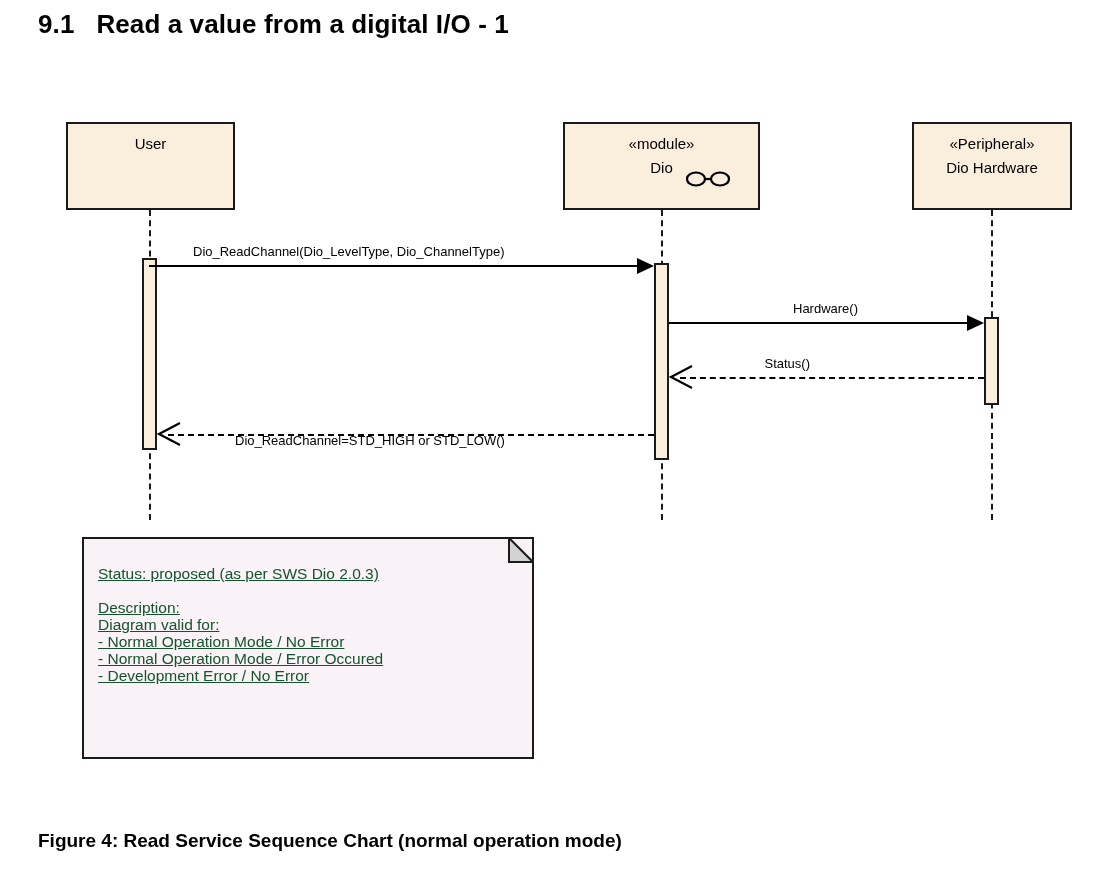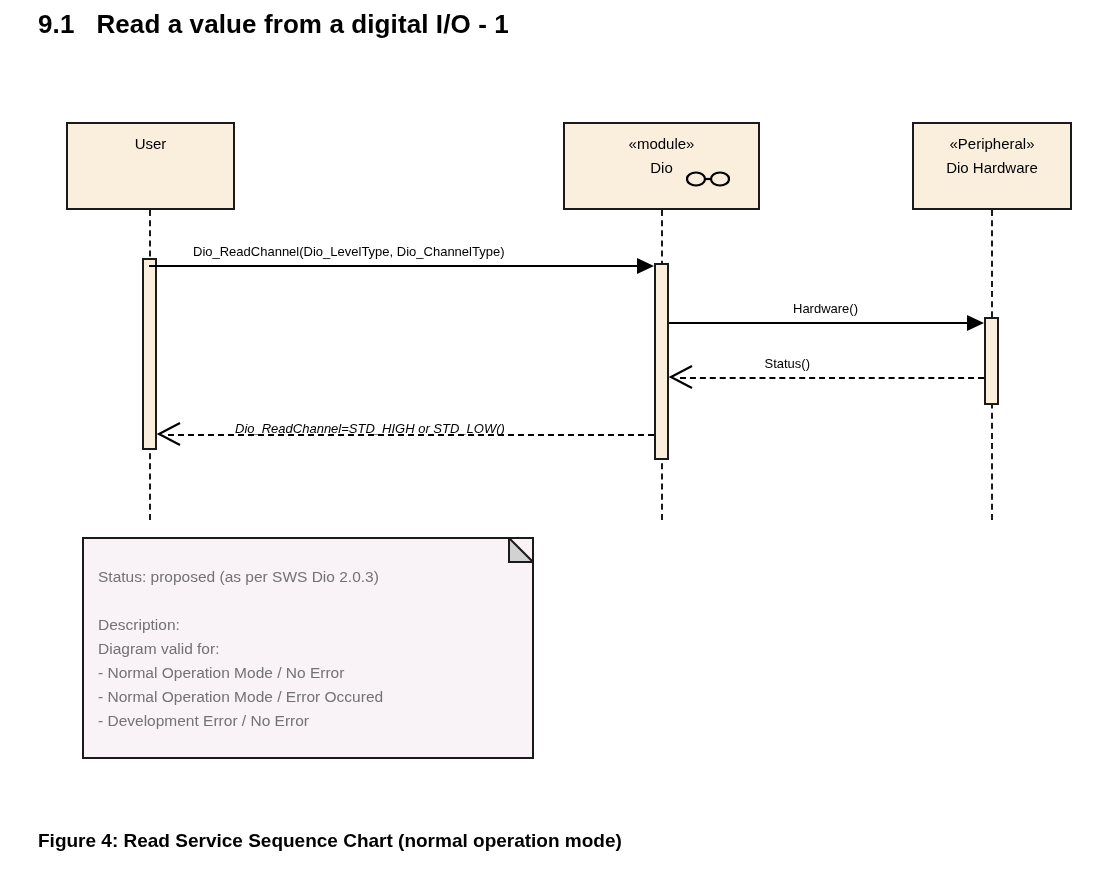--- a/index.html
+++ b/index.html
@@ -139,23 +139,24 @@
     background: #f9f2f6;
     border: 2px solid #1a1a1a;
     box-sizing: border-box;
   }
   .note-body {
     position: absolute;
     left: 14px;
     top: 26px;
     right: 14px;
     font-size: 15.5px;
-    line-height: 24px;
+    line-height: 17px;
     white-space: pre-wrap;
-    color: #737373;
+    color: #14532d;
+    text-decoration: underline;
   }
 </style>
 </head>
 <body>
 
 <div id="page">
 
   <div class="heading">9.1   Read a value from a digital I/O - 1</div>
 
   <div class="canvas">
@@ -202,21 +203,21 @@
     <div class="msg-line dashed" style="left:680px; top:377px; width:304px;"></div>
     <svg class="arrow-open" style="left:668px; top:365px; width:26px; height:24px;" viewBox="0 0 26 24">
       <polyline points="24,1 3,12 24,23" fill="none" stroke="#000" stroke-width="2.2"></polyline>
     </svg>
     <div class="msg-label" style="left:1000px; top:355px; transform:translateX(-100%); margin-left:-190px;">Status()</div>
 
     <div class="msg-line dashed" style="left:168px; top:434px; width:486px;"></div>
     <svg class="arrow-open" style="left:156px; top:422px; width:26px; height:24px;" viewBox="0 0 26 24">
       <polyline points="24,1 3,12 24,23" fill="none" stroke="#000" stroke-width="2.2"></polyline>
     </svg>
-    <div class="msg-label" style="left:235px; top:420px;font-style:italic;">Dio_ReadChannel=STD_HIGH or STD_LOW()</div>
+    <div class="msg-label" style="left:235px; top:432px;">Dio_ReadChannel=STD_HIGH or STD_LOW()</div>
 
     <div class="note" style="left:82px; top:537px; width:452px; height:222px;">
       <svg style="position:absolute; top:-2px; right:-2px; width:26px; height:26px;" viewBox="0 0 26 26">
         <polygon points="1,1 25,25 1,25" fill="#d2d2d2" stroke="#1a1a1a" stroke-width="2" transform="translate(0,0) rotate(0)"></polygon>
       </svg>
       <div class="note-body">Status: proposed (as per SWS Dio 2.0.3)
 
 Description:
 Diagram valid for:
 - Normal Operation Mode / No Error

